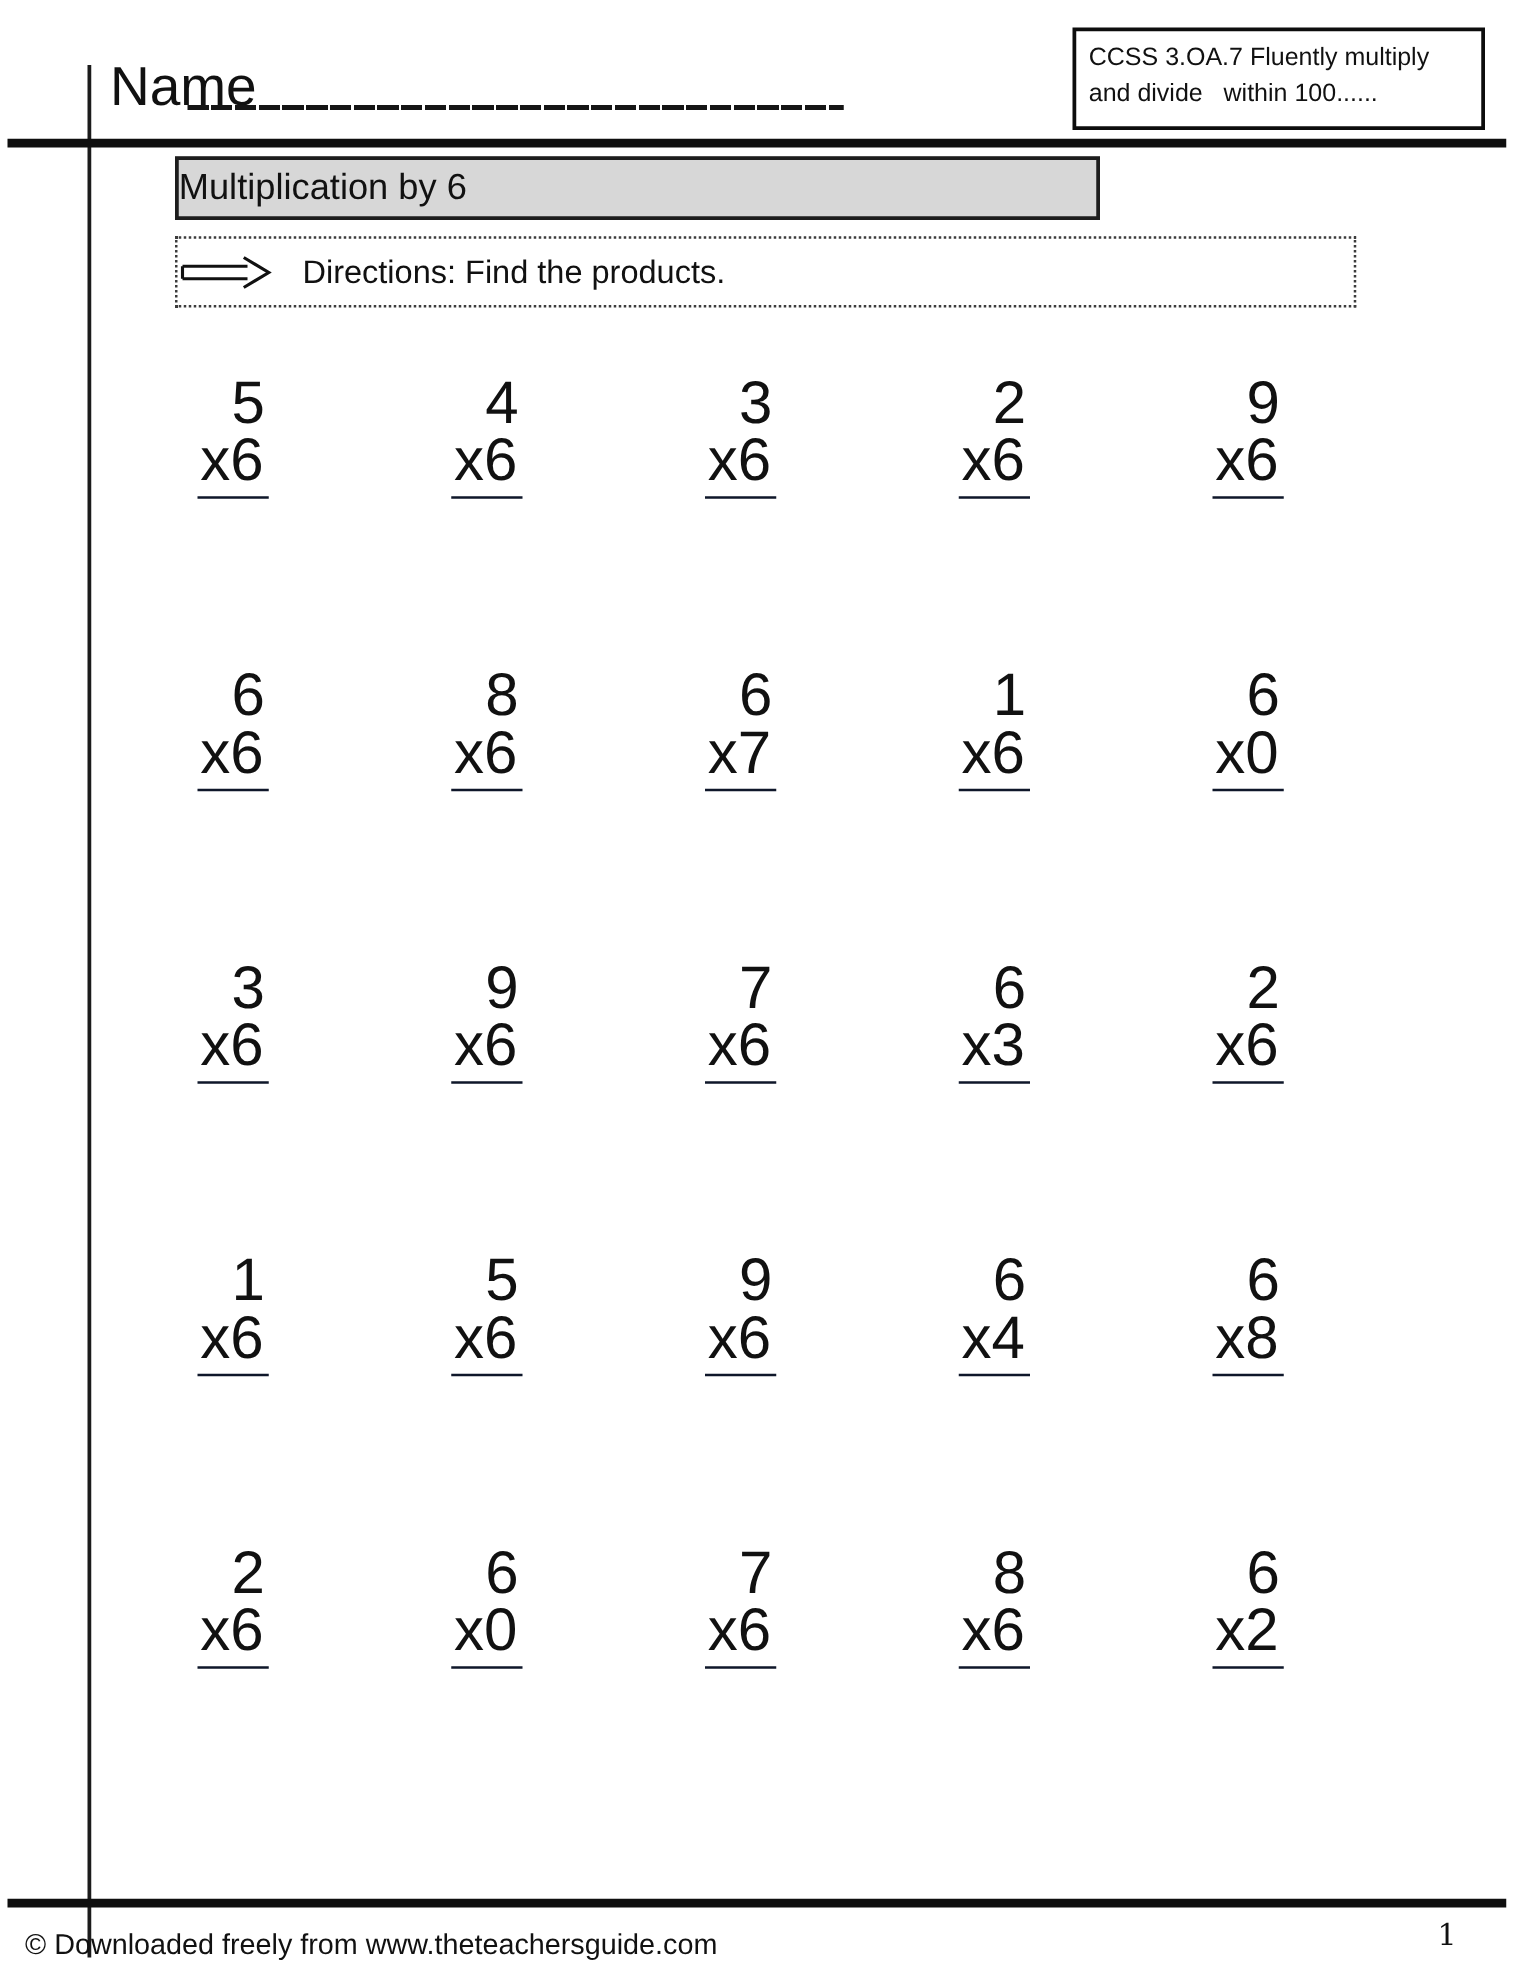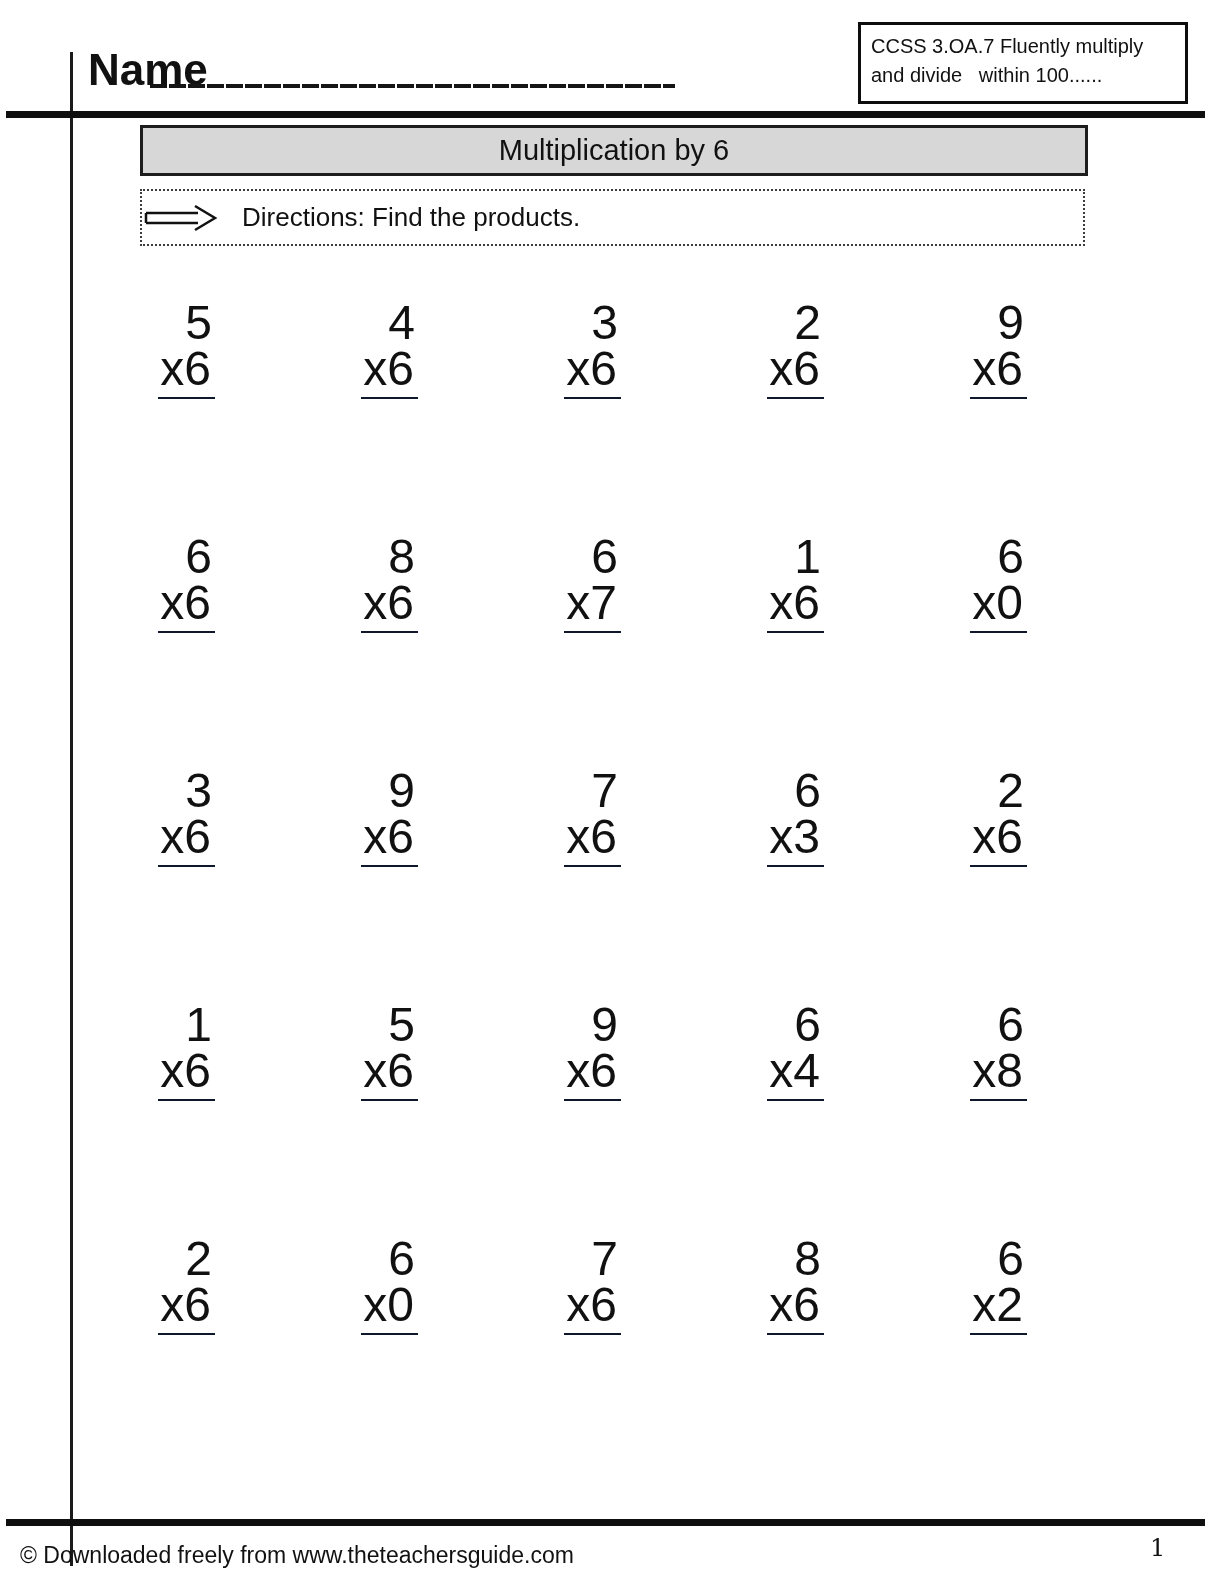--- a/index.html
+++ b/index.html
@@ -19,45 +19,45 @@
   }
   .rule {
     position:absolute; left:6px; width:1199px; height:7px; background:#0f0f0f;
   }
   .rule.top    { top:111px; }
   .rule.bottom { top:1519px; }
 
   
   .name-label {
     position:absolute; left:88px; top:46px;
-    font-size:44px; line-height:48px;font-weight:bold;
+    font-size:44px; line-height:48px;
   }
   .name-line {
     position:absolute; left:150px; top:84px;
     width:525px; height:4px;
     background:repeating-linear-gradient(90deg,#151515 0 17px,#ffffff 17px 19px);
   }
 
   
   .ccss-box {
     position:absolute; left:858px; top:22px;
     width:330px; height:82px;
     border:3px solid #0d0d0d; box-sizing:border-box;
     padding:7px 8px 0 10px;
     font-size:20px; line-height:29px;
     white-space:pre-wrap;
   }
 
   
   .title-bar {
     position:absolute; left:140px; top:125px;
-    width:948px; height:51px;
+    width:740px; height:51px;
     background:#d7d7d7;
     border:3px solid #1d1d1d; box-sizing:border-box;
-    display:flex; align-items:center; justify-content:center;
+    display:flex; align-items:center; justify-content:flex-start;
     font-size:29px;
   }
 
   
   .directions-box {
     position:absolute; left:140px; top:189px;
     width:945px; height:57px;
     border:2px dotted #3c3c3c; box-sizing:border-box;
     display:flex; align-items:center;
     padding-left:2px; gap:22px;

